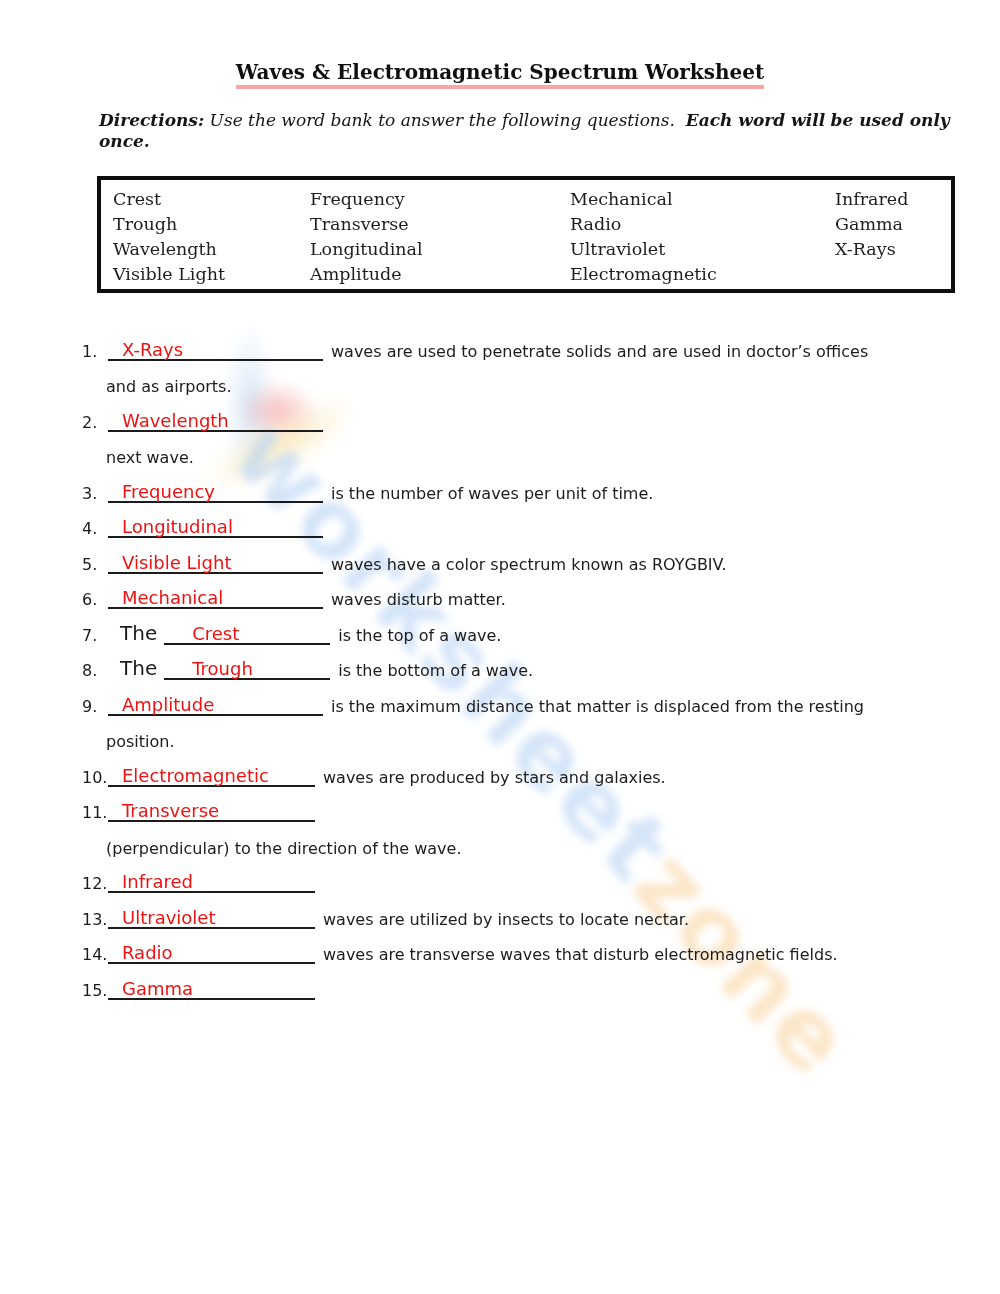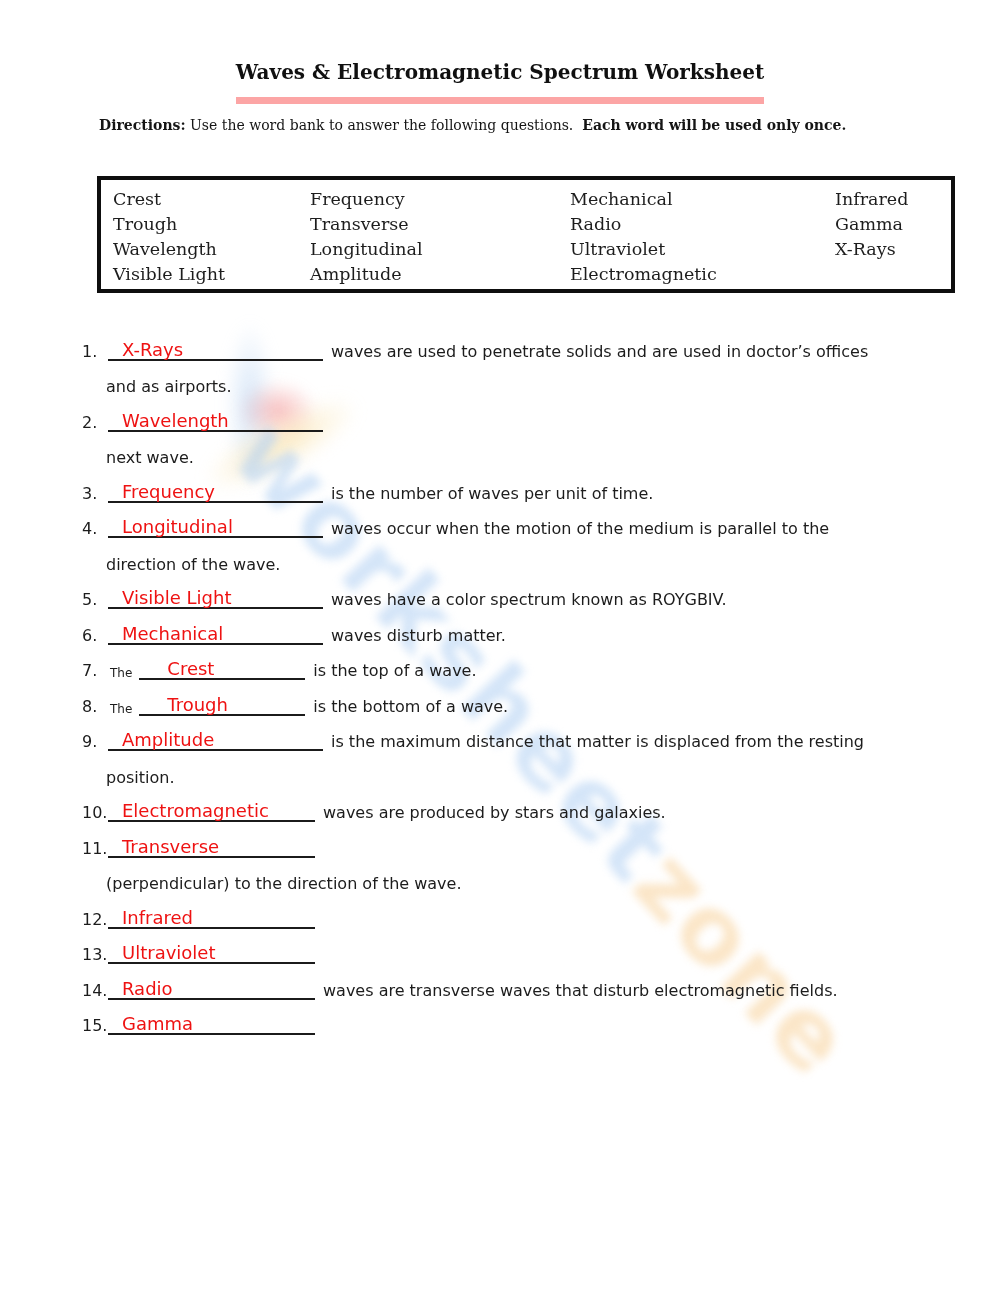--- a/index.html
+++ b/index.html
@@ -37,45 +37,45 @@
 
   
   .content { position:relative; z-index:1; }
 
   .title {
     position:absolute; top:60px; left:0; width:100%;
     text-align:center;
     font-family:"DejaVu Serif", serif;
     font-weight:700; font-size:20px; color:#101010;
   }
-  .title span { border-bottom:7px solid #fca5a5; padding-bottom:13px; }
+  .title span { border-bottom:4px solid #fca5a5; padding-bottom:1px; }
 
   .directions {
     position:absolute; left:99px; top:110px; width:870px;
     font-family:"DejaVu Serif", serif;
-    font-size:14px; line-height:31px; color:#151515;
+    font-size:17px; line-height:21px; color:#151515;font-style:italic;
   }
   .directions .b { font-weight:700; }
 
   .word-bank {
     position:absolute; left:97px; top:176px; width:858px; height:117px;
     border:4px solid #0e0e0e; background:#fff;
     display:grid; grid-template-columns:197px 260px 265px 1fr;
     padding:7px 0 0 12px;
     font-family:"DejaVu Serif", serif; font-size:17.5px; color:#1d1d1d;
   }
   .wb-word { line-height:25px; }
 
   .questions { position:absolute; left:82px; top:330px; width:880px; }
   .q-line {
     display:flex; align-items:flex-end;
     height:35.5px; padding-bottom:5px;
   }
   .qnum { width:26px; font-size:16px; flex:none; }
-  .pre  { font-size:12px; margin:0 7px 0 2px; flex:none; }
+  .pre  { font-size:20px; margin:0 7px 0 12px; flex:none; }
   .blank {
     flex:none; width:215px; height:27px;
     border-bottom:2px solid #1b1b1b;
     display:flex; align-items:flex-end;
     padding-left:14px;
   }
   .has-pre  .blank { width:166px; padding-left:28px; }
   .two-digit .blank { width:207px; }
   .ans {
     font-size:18px; line-height:21px; color:#ee1212;
@@ -179,24 +179,20 @@
 
   </div>
 
   <div class="q-item">
     <div class="q-line">
       <span class="qnum">4.</span>
 
       <span class="blank">
         <span class="ans">Longitudinal</span>
       </span>
-      <span class="qtext">waves occur when the motion of the medium is parallel to the</span>
-    </div>
-    <div class="cont-line">
-      <span class="cont">direction of the wave.</span>
     </div>
   </div>
 
   <div class="q-item">
     <div class="q-line">
       <span class="qnum">5.</span>
 
       <span class="blank">
         <span class="ans">Visible Light</span>
       </span>
@@ -291,20 +287,21 @@
 
   </div>
 
   <div class="q-item two-digit">
     <div class="q-line">
       <span class="qnum">13.</span>
 
       <span class="blank">
         <span class="ans">Ultraviolet</span>
       </span>
+      <span class="qtext">waves are utilized by insects to locate nectar.</span>
     </div>
 
   </div>
 
   <div class="q-item two-digit">
     <div class="q-line">
       <span class="qnum">14.</span>
 
       <span class="blank">
         <span class="ans">Radio</span>

